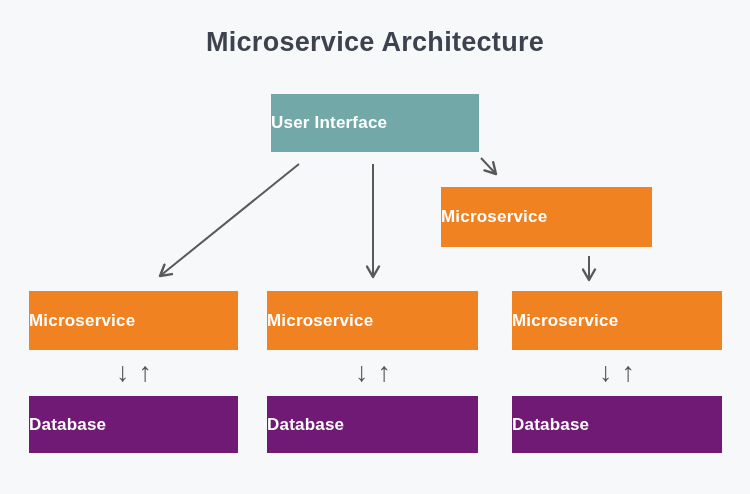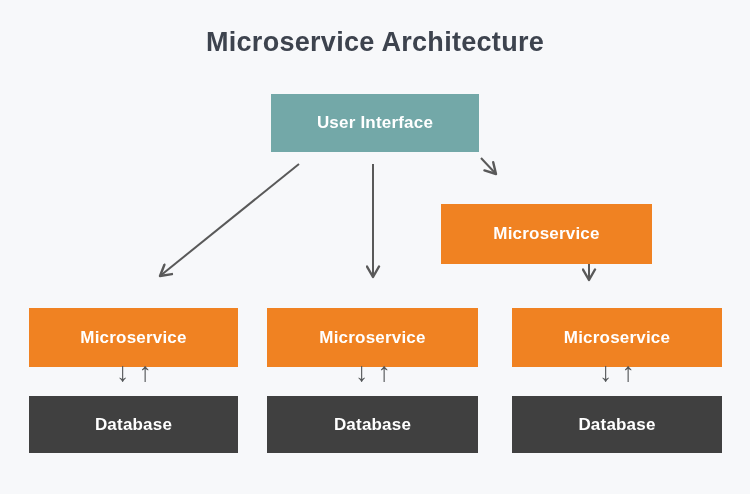--- a/index.html
+++ b/index.html
@@ -12,27 +12,27 @@
   }
   .stage { position: absolute; left: 0; top: 0; width: 750px; height: 348px; }
   .title {
     position: absolute; left: 0; top: 27px; width: 750px;
     text-align: center;
     font-size: 27px; font-weight: bold;
     color: #3d434e; letter-spacing: 0.3px;
   }
   .node {
     position: absolute;
-    display: flex; align-items: center; justify-content: center;
+    display: flex; align-items: center; 
     color: #ffffff; font-weight: bold; font-size: 17px;
     letter-spacing: 0.2px;
   }
   .teal   { background: #73a8a8; }
-  .orange { background: #f08222; margin-top: 17px; }
-  .blue   { background: #404040; }
+  .orange { background: #f08222; }
+  .blue   { background: #701a75; }
 
   .node-ui        { left: 271px; top: 94px;  width: 208px; height: 58px; }
   .node-ms-top    { left: 441px; top: 187px; width: 211px; height: 60px; }
   .node-ms-left   { left: 29px;  top: 291px; width: 209px; height: 59px; }
   .node-ms-mid    { left: 267px; top: 291px; width: 211px; height: 59px; }
   .node-ms-right  { left: 512px; top: 291px; width: 210px; height: 59px; }
   .node-db-left   { left: 29px;  top: 396px; width: 209px; height: 57px; }
   .node-db-mid    { left: 267px; top: 396px; width: 211px; height: 57px; }
   .node-db-right  { left: 512px; top: 396px; width: 210px; height: 57px; }
 

